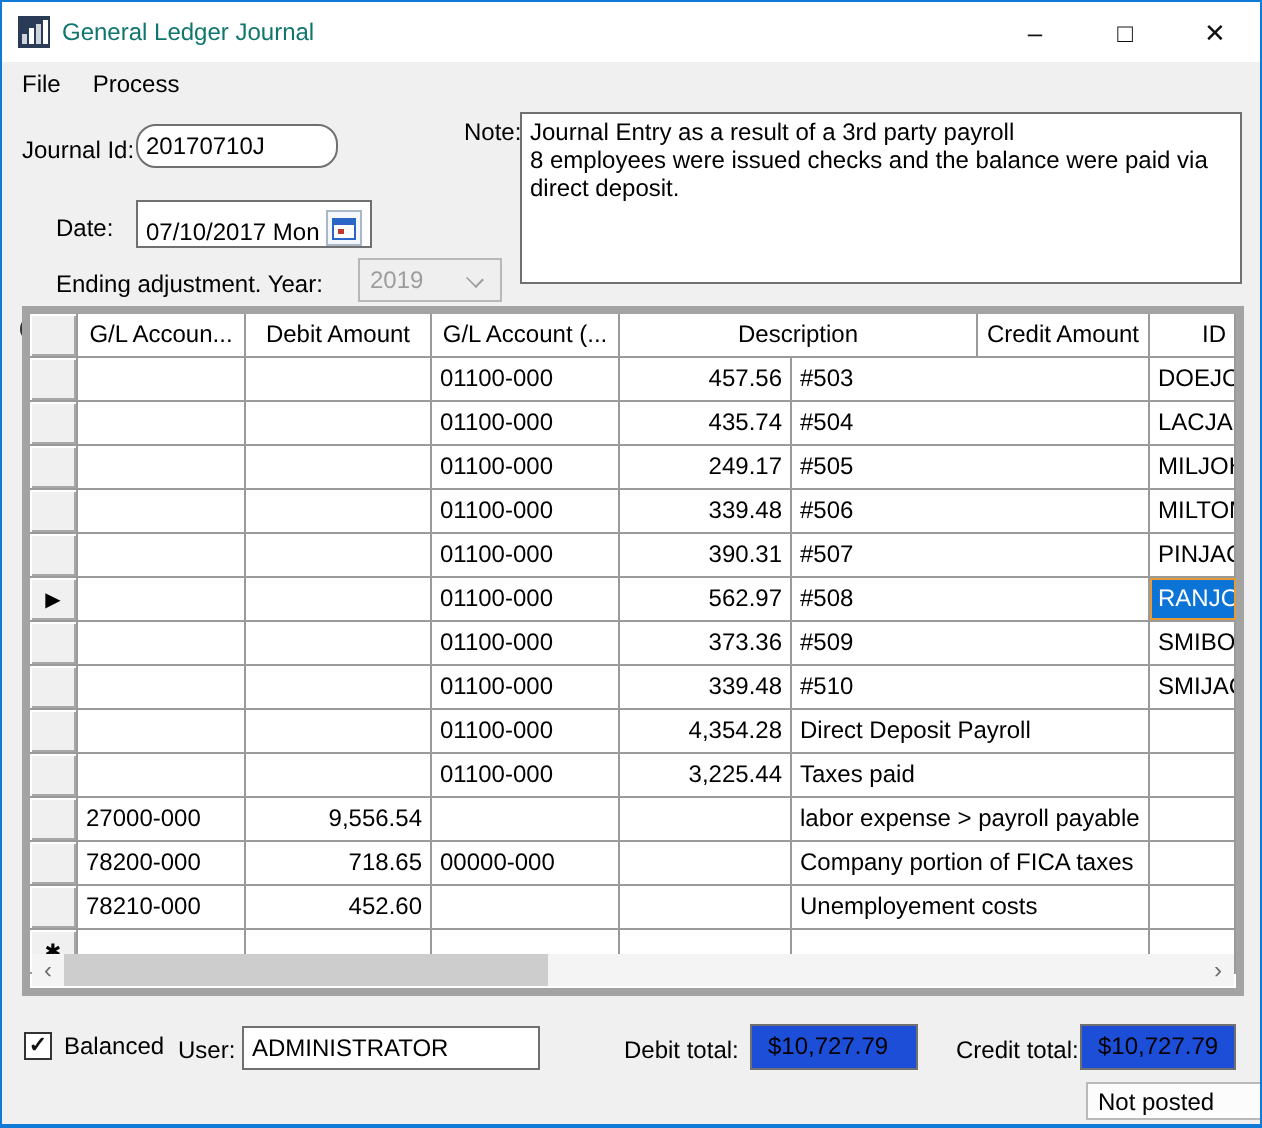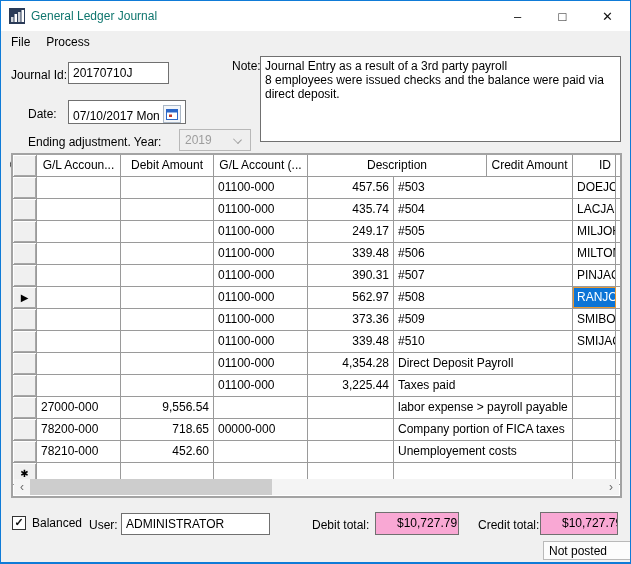--- a/index.html
+++ b/index.html
@@ -21,42 +21,42 @@
 
   
   .menubar { height:22px; background:#f0f0f0; display:flex; align-items:center; padding-left:2px; }
   .menu-item { padding:2px 8px; }
 
   
   .abs { position:absolute; }
   .lbl { white-space:nowrap; }
   .tb { background:#fff; border:1px solid #707070; font-family:"Liberation Sans",sans-serif;
         font-size:12px; padding:0 4px; outline:none; }
-  #journal-id { left:67px; top:61px; width:101px; height:22px; }
+  #journal-id { left:67px; top:61px; width:101px; height:22px;border-radius:10px; }
   #note-label { left:231px; top:58px; }
   #note-box { left:259px; top:55px; width:361px; height:86px; resize:none; overflow:hidden;
               line-height:14px; padding:2px 4px; }
   .radio { width:13px; height:13px; border:1px solid #333; border-radius:50%; background:#fff;
            display:inline-block; position:relative; }
   .radio.on::after { content:''; position:absolute; left:3px; top:3px; width:5px; height:5px;
            border-radius:50%; background:#000; }
   #date-field { left:67px; top:99px; width:118px; height:24px; display:flex; align-items:flex-end; }
   #date-field input { border:none; flex:1 1 auto; width:80px; font-size:12px; outline:none; padding:0; }
   .cal-btn { width:18px; height:18px; border:1px solid #aab7c6; background:#f3f6fa;
              display:flex; align-items:center; justify-content:center; margin-left:2px; }
   #year-select { left:178px; top:128px; width:72px; height:22px; background:#efefef;
                  border:1px solid #b8b8b8; color:#9d9d9d; display:flex; align-items:center;
                  padding-left:5px; }
   .chev { position:absolute; right:9px; top:6px; width:7px; height:7px;
           border-right:1px solid #9d9d9d; border-bottom:1px solid #9d9d9d;
           transform:rotate(45deg) scaleY(.8); }
 
   
   .grid { left:10px; top:152px; width:611px; height:345px; background:#fff;
-          border:2px solid #a3a3a3; overflow:hidden; }
+          border:4px solid #a3a3a3; overflow:hidden; }
   .g-row { display:flex; height:22px; border-bottom:1px solid #9a9a9a; background:#fff; }
   .g-cell { height:100%; border-right:1px solid #9a9a9a; padding:3px 4px 0 4px;
             overflow:hidden; white-space:nowrap; font-size:12px; }
   .sel-cell { width:24px; flex:0 0 24px; background:#f0f0f0; padding:0; text-align:center;
               box-shadow: inset 1px 1px 0 #ffffff, inset -1px -1px 0 #a7a7a7;
               display:flex; align-items:center; justify-content:center; font-size:10px; }
   .c0 { width:84px; flex:0 0 84px; }
   .c1 { width:93px; flex:0 0 93px; text-align:right; }
   .c2 { width:94px; flex:0 0 94px; }
   .c3 { width:86px; flex:0 0 86px; text-align:right; }
@@ -77,21 +77,21 @@
   .checkbox { width:14px; height:14px; border:1px solid #333; background:#fff; display:flex;
               align-items:center; justify-content:center; font-size:11px; }
   .checkbox.on::after { content:'✓'; color:#111; font-weight:bold; margin-top:-1px; }
   #balanced-wrap { left:11px; top:515px; display:flex; align-items:flex-start; gap:6px; }
   #user-label { left:88px; top:517px; }
   #user-input { left:120px; top:512px; width:149px; height:22px; }
   #debit-label { left:311px; top:517px; }
   #debit-box { left:374px; top:511px; width:84px; height:23px; line-height:21px; }
   #credit-label { left:477px; top:517px; }
   #credit-box { left:539px; top:511px; width:78px; height:23px; line-height:21px; }
-  .total-box { background:#f9a8d4; border:1px solid #707070; padding-left:21px; overflow:hidden; white-space:nowrap; }
+  .total-box { background:#1d4ed8; border:1px solid #707070; padding-left:8px; overflow:hidden; white-space:nowrap; }
   #status-box { left:542px; top:540px; width:88px; height:19px; background:#fcfcfc;
                 border:1px solid #b9b9b9; padding:2px 0 0 5px; }
 </style>
 </head>
 <body>
 
 <div class="window">
 
   
   <div class="titlebar">

